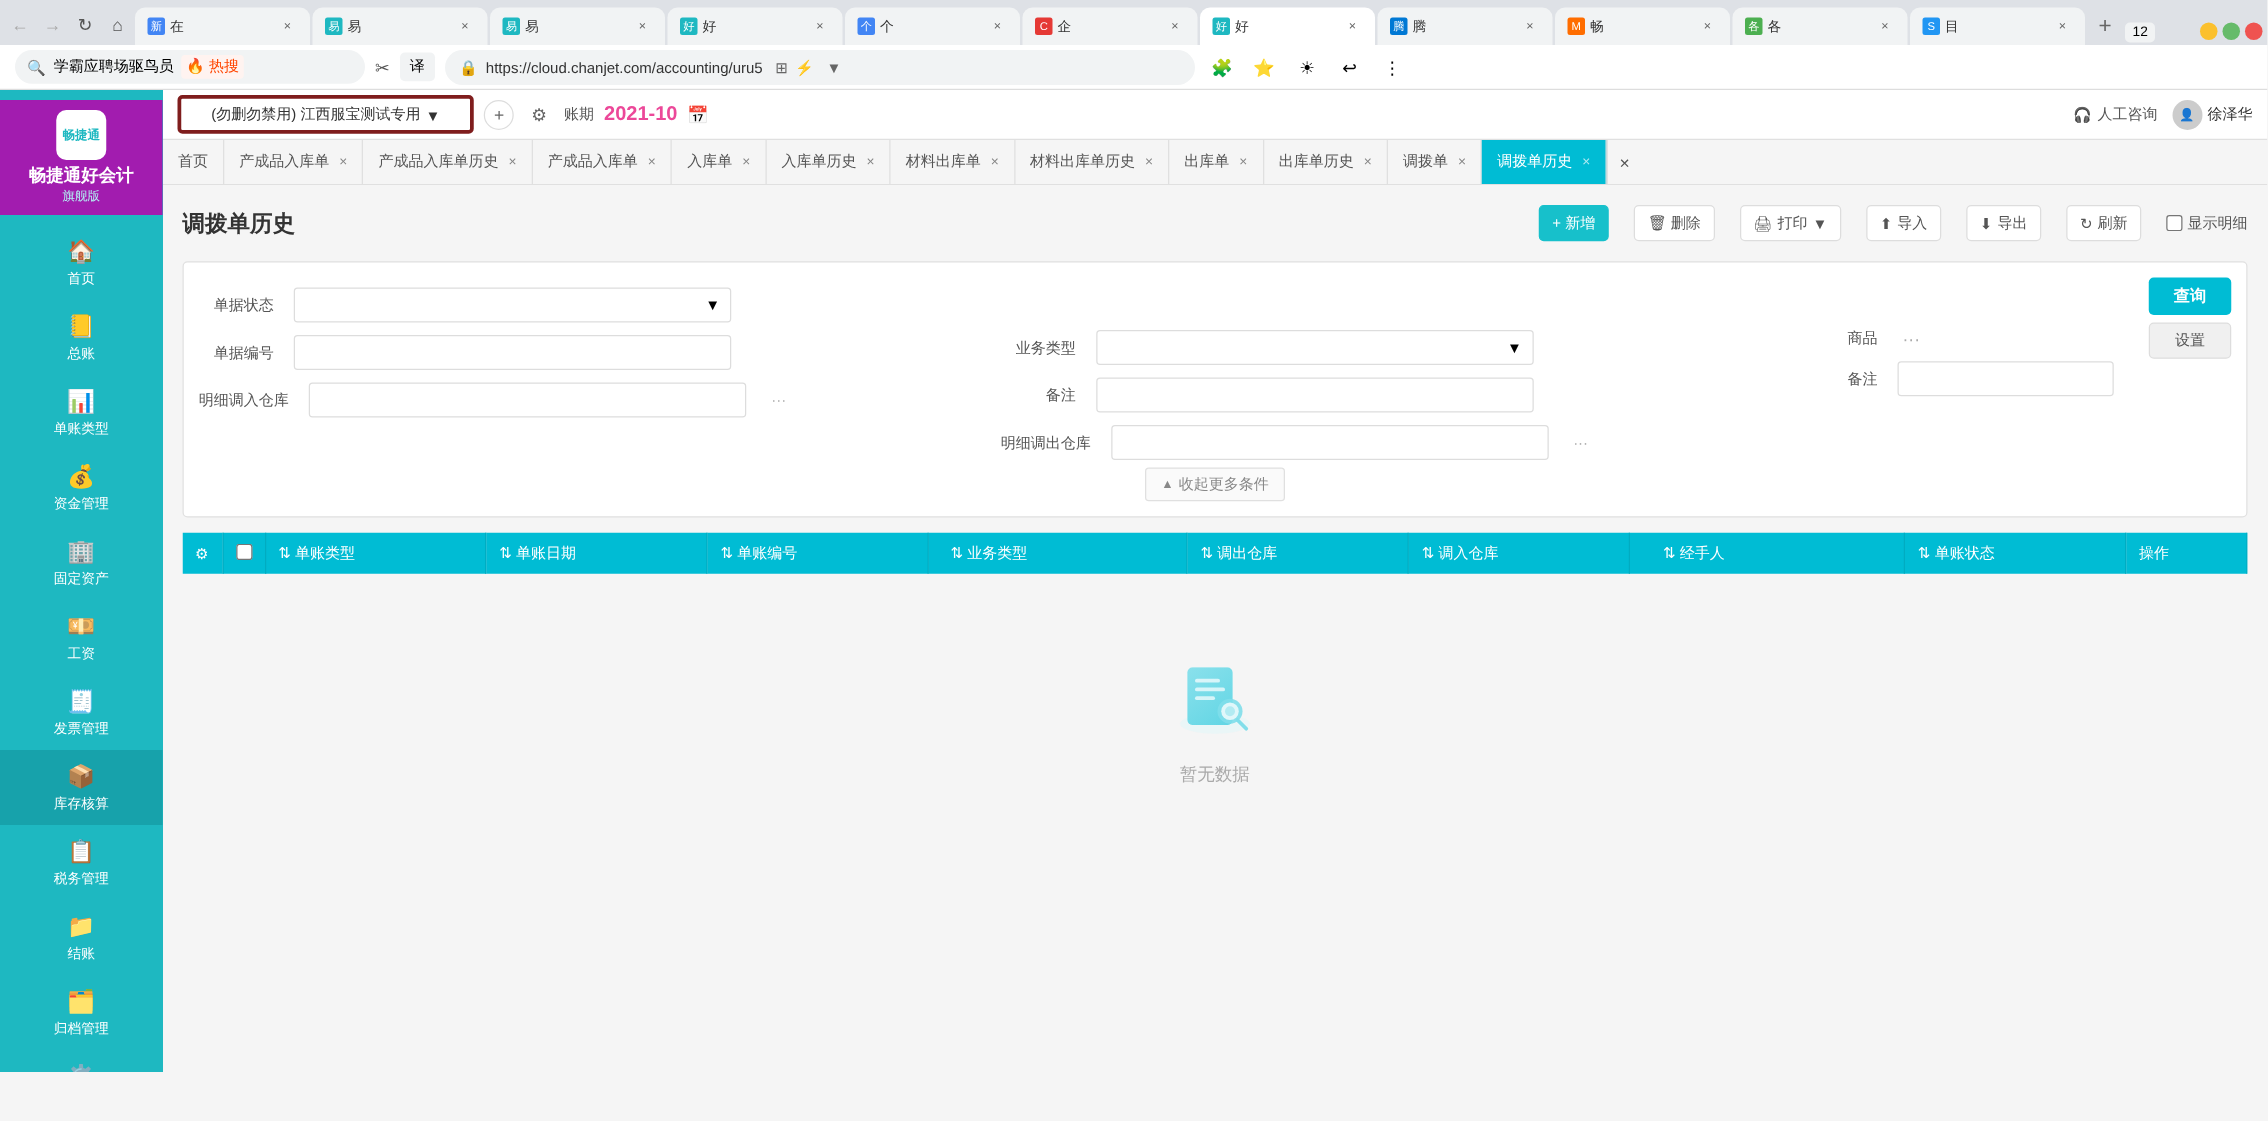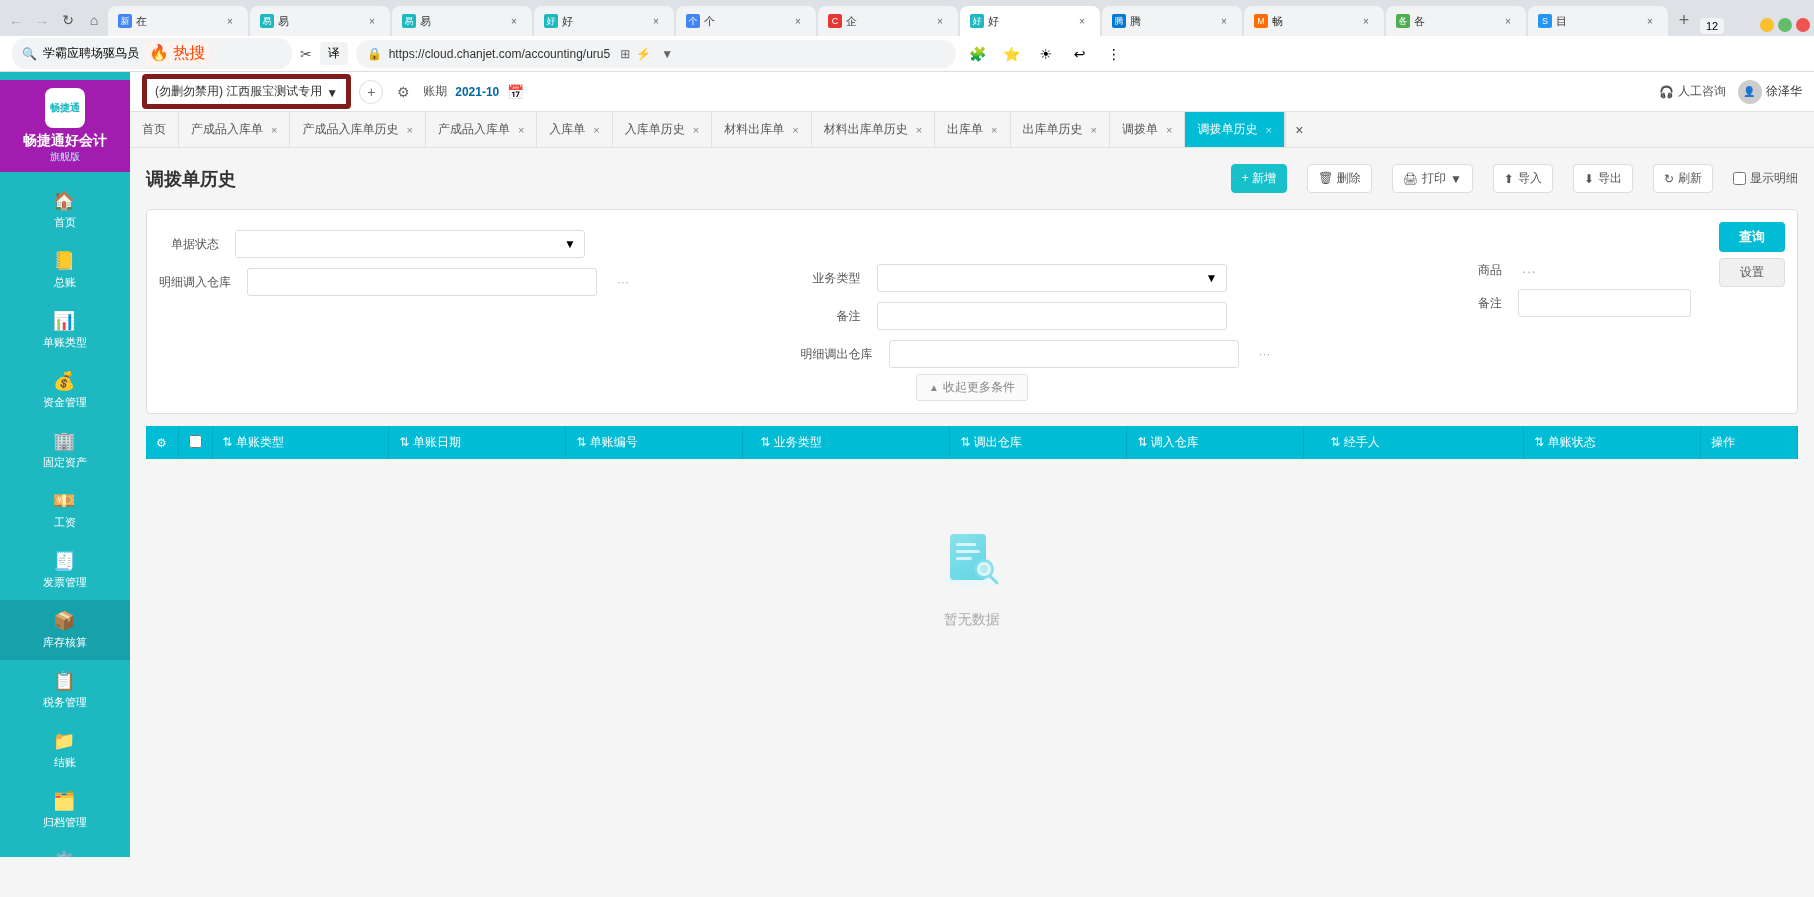--- a/index.html
+++ b/index.html
@@ -11,43 +11,43 @@
     .browser-tab-new { width: 28px; height: 28px; display: flex; align-items: center; justify-content: center; border-radius: 50%; cursor: pointer; font-size: 18px; color: #666; margin-bottom: 2px; }
     .browser-tab-count { background: #f1f3f4; border-radius: 4px; padding: 2px 6px; font-size: 11px; margin-bottom: 2px; cursor: pointer; }
 
     .browser-addressbar { background: #fff; height: 36px; display: flex; align-items: center; padding: 0 12px; gap: 8px; border-bottom: 1px solid #ddd; }
     .nav-btn { width: 24px; height: 24px; display: flex; align-items: center; justify-content: center; border-radius: 50%; cursor: pointer; color: #555; font-size: 14px; }
     .nav-btn.disabled { color: #bbb; cursor: default; }
     .address-bar { flex: 1; height: 28px; background: #f1f3f4; border-radius: 14px; display: flex; align-items: center; padding: 0 12px; gap: 6px; font-size: 12px; color: #333; max-width: 600px; }
     .address-bar .lock-icon { color: #1a73e8; font-size: 12px; }
     .address-url { color: #333; font-size: 12px; }
     .search-box { background: #f1f3f4; border-radius: 14px; padding: 4px 10px; display: flex; align-items: center; gap: 6px; font-size: 12px; min-width: 200px; }
-    .hot-tag { color: #ff4500; font-size: 16px; background: #fff3f0; padding: 1px 4px; border-radius: 3px; }
+    .hot-tag { color: #ff4500; font-size: 12px; background: #fff3f0; padding: 1px 4px; border-radius: 3px; }
     .browser-icons { display: flex; align-items: center; gap: 6px; }
     .browser-icon-btn { width: 28px; height: 28px; display: flex; align-items: center; justify-content: center; border-radius: 50%; cursor: pointer; font-size: 14px; }
 
     
     .app-container { display: flex; height: calc(100vh - 112px); }
 
     
     .sidebar { width: 130px; background: #1eb8c1; flex-shrink: 0; display: flex; flex-direction: column; align-items: center; padding-top: 8px; overflow-y: auto; }
     .sidebar-logo { width: 100%; padding: 8px; background: #a21caf; display: flex; flex-direction: column; align-items: center; margin-bottom: 8px; }
     .sidebar-logo-text { color: #fff; font-size: 14px; font-weight: bold; }
     .sidebar-logo-sub { color: #b2eef2; font-size: 10px; }
     .sidebar-item { width: 100%; display: flex; flex-direction: column; align-items: center; padding: 10px 4px; cursor: pointer; color: #fff; font-size: 12px; gap: 3px; }
     .sidebar-item.active { background: #17a2ab; }
     .sidebar-item-icon { font-size: 18px; }
     .sidebar-item-label { font-size: 11px; white-space: nowrap; }
 
     
     .topbar { height: 40px; background: #fff; border-bottom: 1px solid #e0e0e0; display: flex; align-items: center; padding: 0 12px; gap: 8px; flex-shrink: 0; }
-    .company-selector { display: flex; align-items: flex-end; gap: 4px; border: 5px solid #7f1d1d; border-radius: 4px; padding: 4px 8px; cursor: pointer; font-size: 12px; color: #333; }
+    .company-selector { display: flex; align-items: flex-end; gap: 4px; border: 3px solid #7f1d1d; border-radius: 4px; padding: 4px 24px; cursor: pointer; font-size: 12px; color: #333; }
     .company-name { font-size: 12px; color: #333; }
     .period-label { font-size: 12px; color: #555; }
-    .period-value { font-size: 12px; color: #0369a1; font-weight: bold; }
+    .period-value { font-size: 16px; color: #ec4899; font-weight: bold; }
     .topbar-right { margin-left: auto; display: flex; align-items: center; gap: 12px; }
     .topbar-service { display: flex; align-items: center; gap: 4px; font-size: 12px; color: #555; cursor: pointer; }
     .topbar-user { display: flex; align-items: center; gap: 4px; font-size: 12px; color: #333; cursor: pointer; }
     .user-avatar { width: 24px; height: 24px; border-radius: 50%; background: #ccc; display: flex; align-items: center; justify-content: center; font-size: 10px; color: #fff; }
 
     
     .inner-nav { height: 36px; background: #f5f5f5; border-bottom: 1px solid #e0e0e0; display: flex; align-items: center; overflow-x: auto; white-space: nowrap; }
     .inner-nav::-webkit-scrollbar { height: 3px; }
     .inner-nav::-webkit-scrollbar-thumb { background: #ccc; }
     .inner-tab { height: 36px; padding: 0 12px; display: flex; align-items: center; gap: 4px; cursor: pointer; font-size: 12px; color: #555; border-right: 1px solid #e0e0e0; white-space: nowrap; flex-shrink: 0; }
@@ -370,20 +370,24 @@
 
           <div style="flex:1;">
             <div class="filter-row" style="margin-top:8px;">
               <span class="filter-label">单据状态</span>
               <div class="filter-select" style="min-width:350px;">
                 <span></span>
                 <span>▼</span>
               </div>
             </div>
             <div class="filter-row" style="margin-top:8px;">
+              <span class="filter-label">单据编号</span>
+              <input class="filter-input" type="text" style="min-width: 350px;">
+            </div>
+            <div class="filter-row" style="margin-top:8px;">
               <span class="filter-label">明细调入仓库</span>
               <input class="filter-input" type="text" style="min-width: 350px;">
               <span class="filter-dots">···</span>
             </div>
           </div>
 
           <div style="flex:1;">
             <div class="filter-row" style="height:32px;"></div>
             <div class="filter-row" style="margin-top:8px;">
               <span class="filter-label">业务类型</span>

